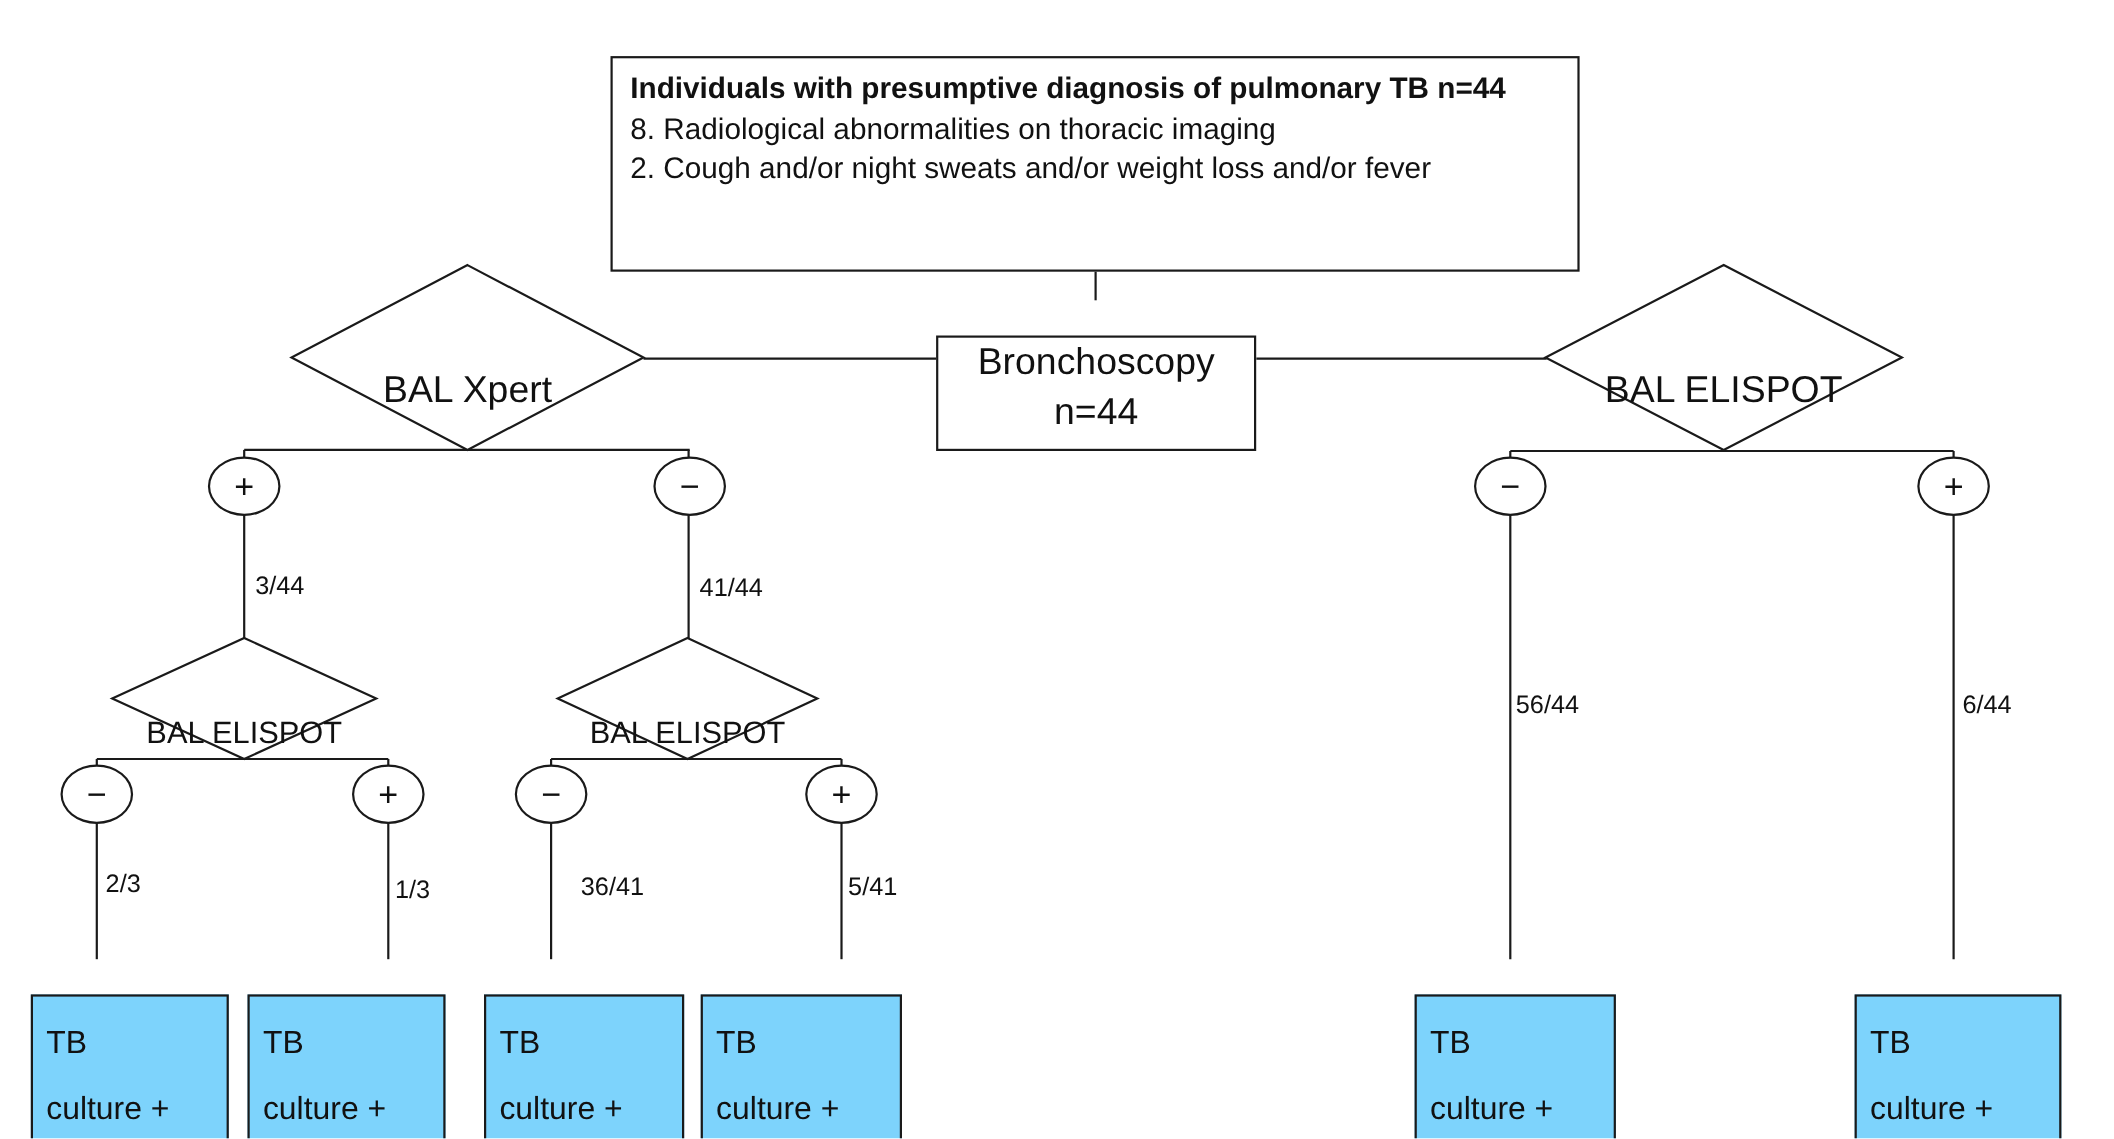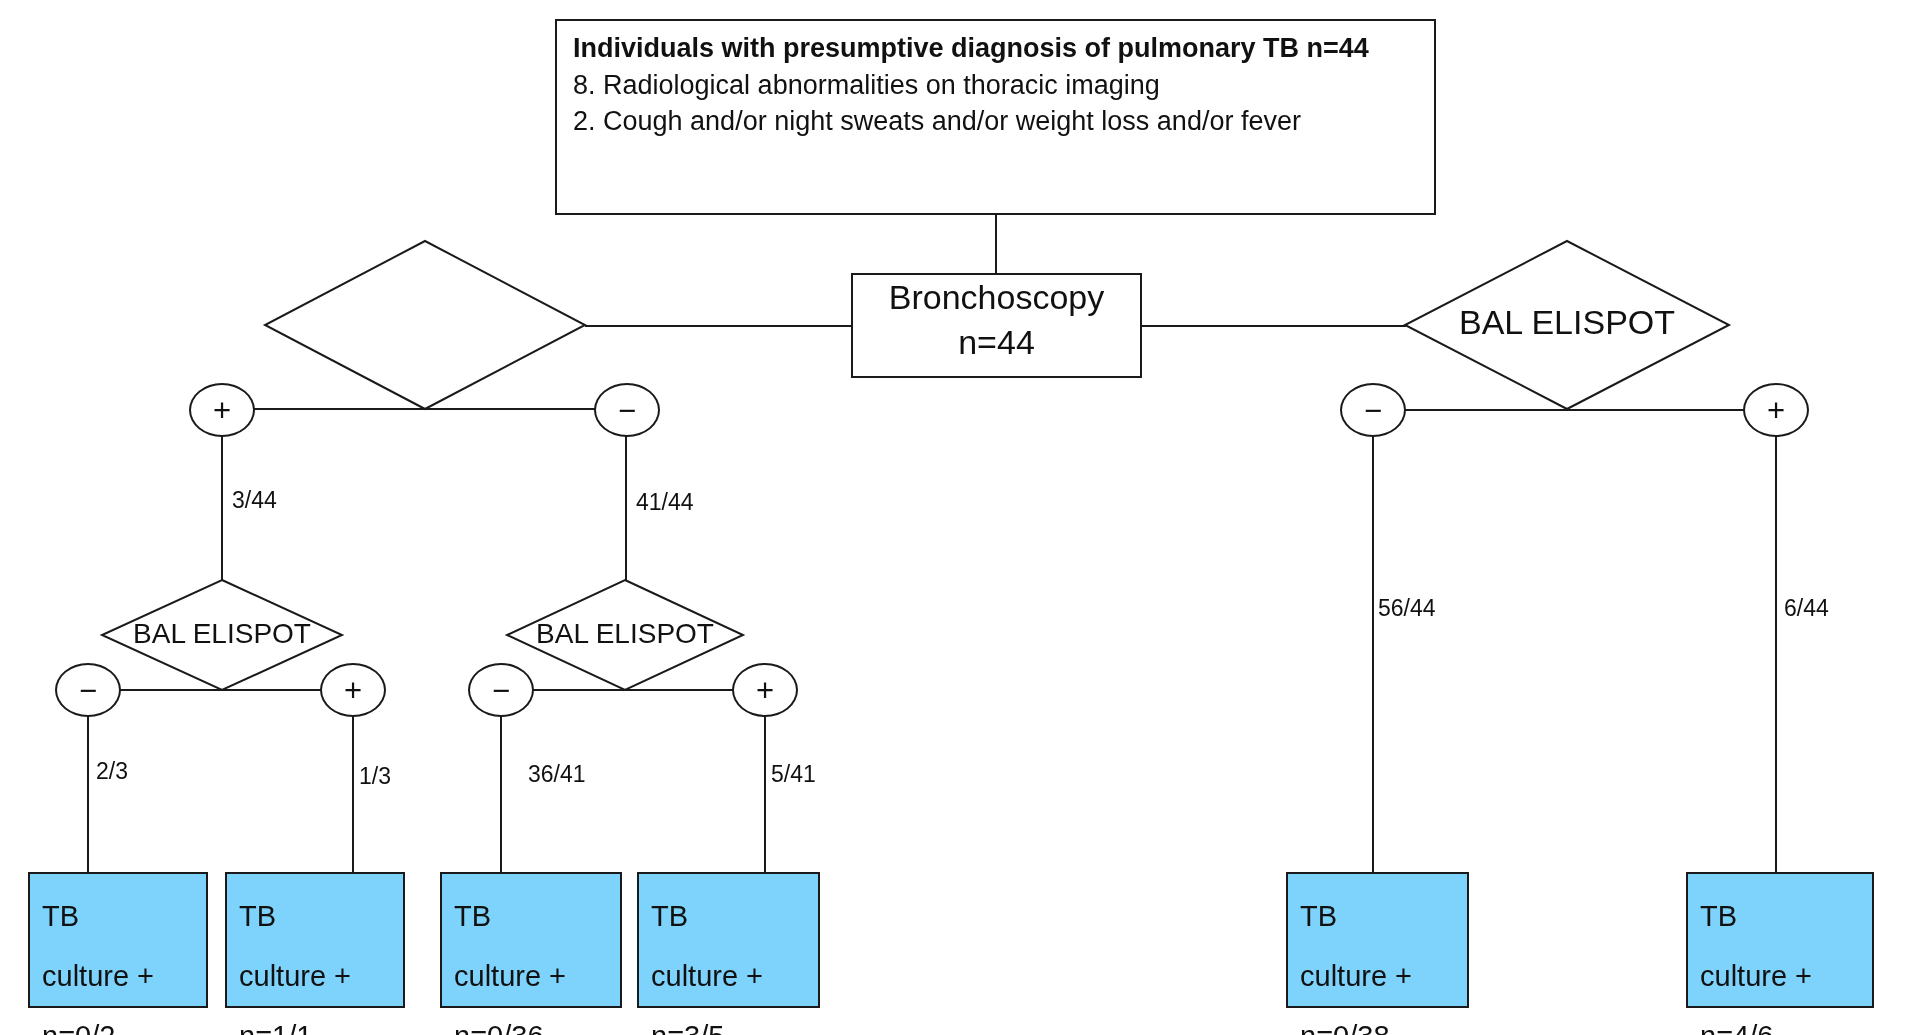--- a/index.html
+++ b/index.html
@@ -7,21 +7,21 @@
     position: relative;
     width: 1922px;
     height: 1035px;
     background: #ffffff;
     font-family: "Liberation Sans", sans-serif;
     color: #111111;
     overflow: hidden;
   }
   #wires { position: absolute; left: 0; top: 0; width: 1922px; height: 1035px; }
 
-  .abs { position: absolute; }
+  .abs { position: absolute; margin-top: 32px; }
 
   .criteria-box {
     left: 555px; top: 19px; width: 881px; height: 196px;
     border: 2px solid #1a1a1a; box-sizing: border-box;
     background: #ffffff;
     padding: 9px 10px 0 16px;
     font-size: 27px; line-height: 36px;
   }
   .criteria-title { font-weight: bold; line-height: 37px; }
 
@@ -90,20 +90,21 @@
     <div class="criteria-title">Individuals with presumptive diagnosis of pulmonary TB n=44</div>
     <div>8. Radiological abnormalities on thoracic imaging</div>
     <div>2. Cough and/or night sweats and/or weight loss and/or fever</div>
   </div>
 
   <div class="abs bronch-box">
     <div>Bronchoscopy</div>
     <div>n=44</div>
   </div>
 
+  <div class="abs diamond-label" style="left:265px; top:303px; width:320px;">BAL Xpert</div>
   <div class="abs diamond-label" style="left:1405px; top:303px; width:324px;">BAL ELISPOT</div>
   <div class="abs diamond-label small" style="left:102px; top:618px; width:240px;">BAL ELISPOT</div>
   <div class="abs diamond-label small" style="left:505px; top:618px; width:240px;">BAL ELISPOT</div>
 
   <div class="abs circle" style="left:189px; top:383px;">
       <span>+</span>
     </div>
   <div class="abs circle" style="left:594px; top:383px;">
       <span>−</span>
     </div>

